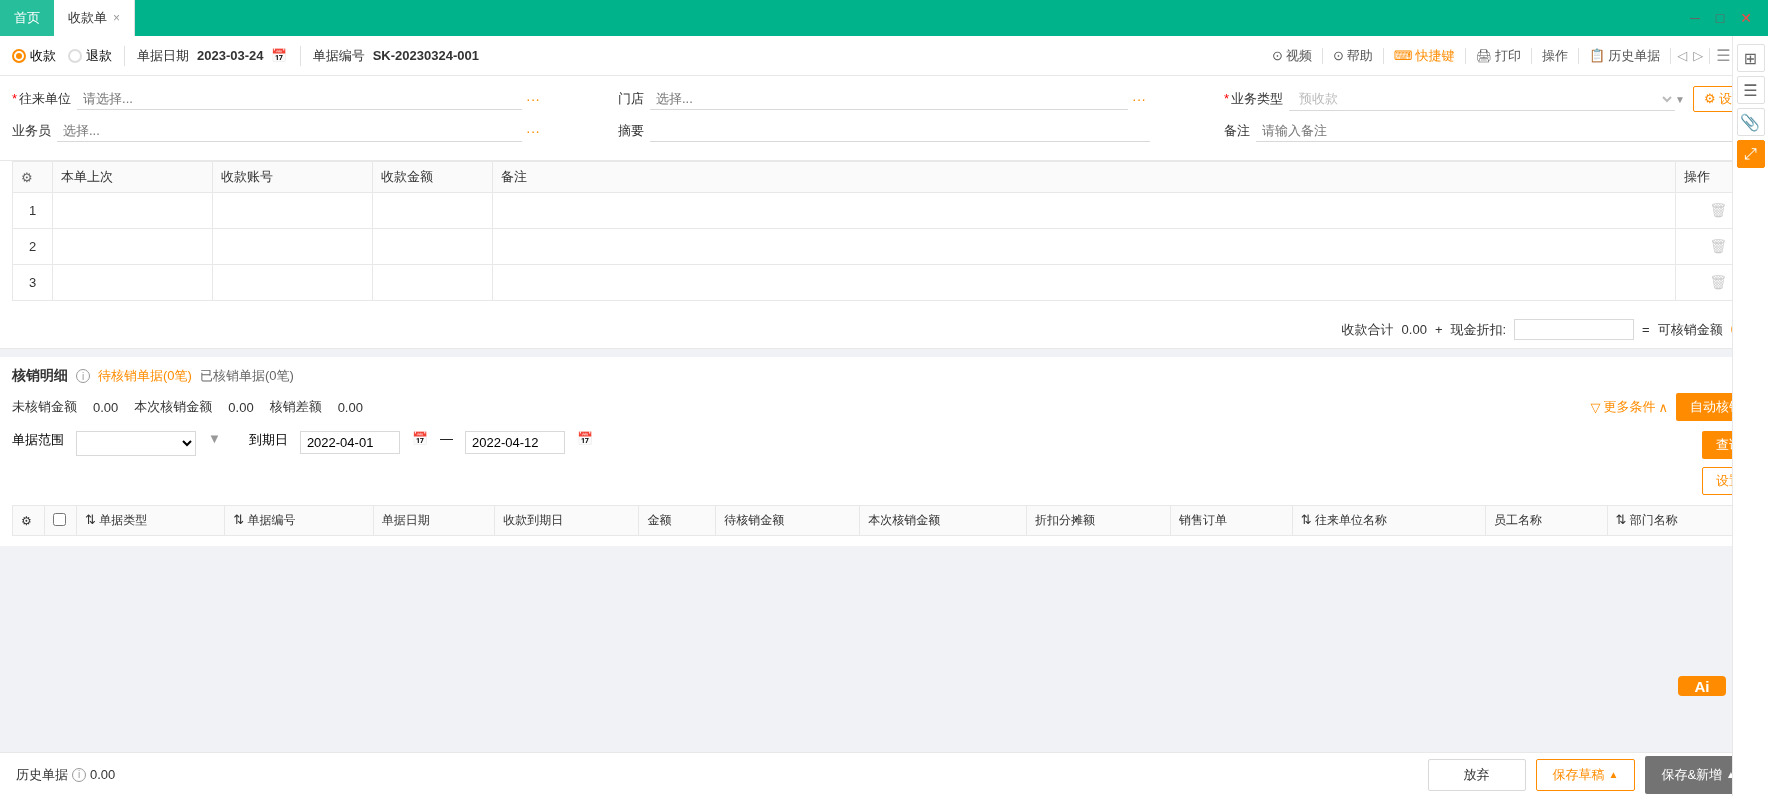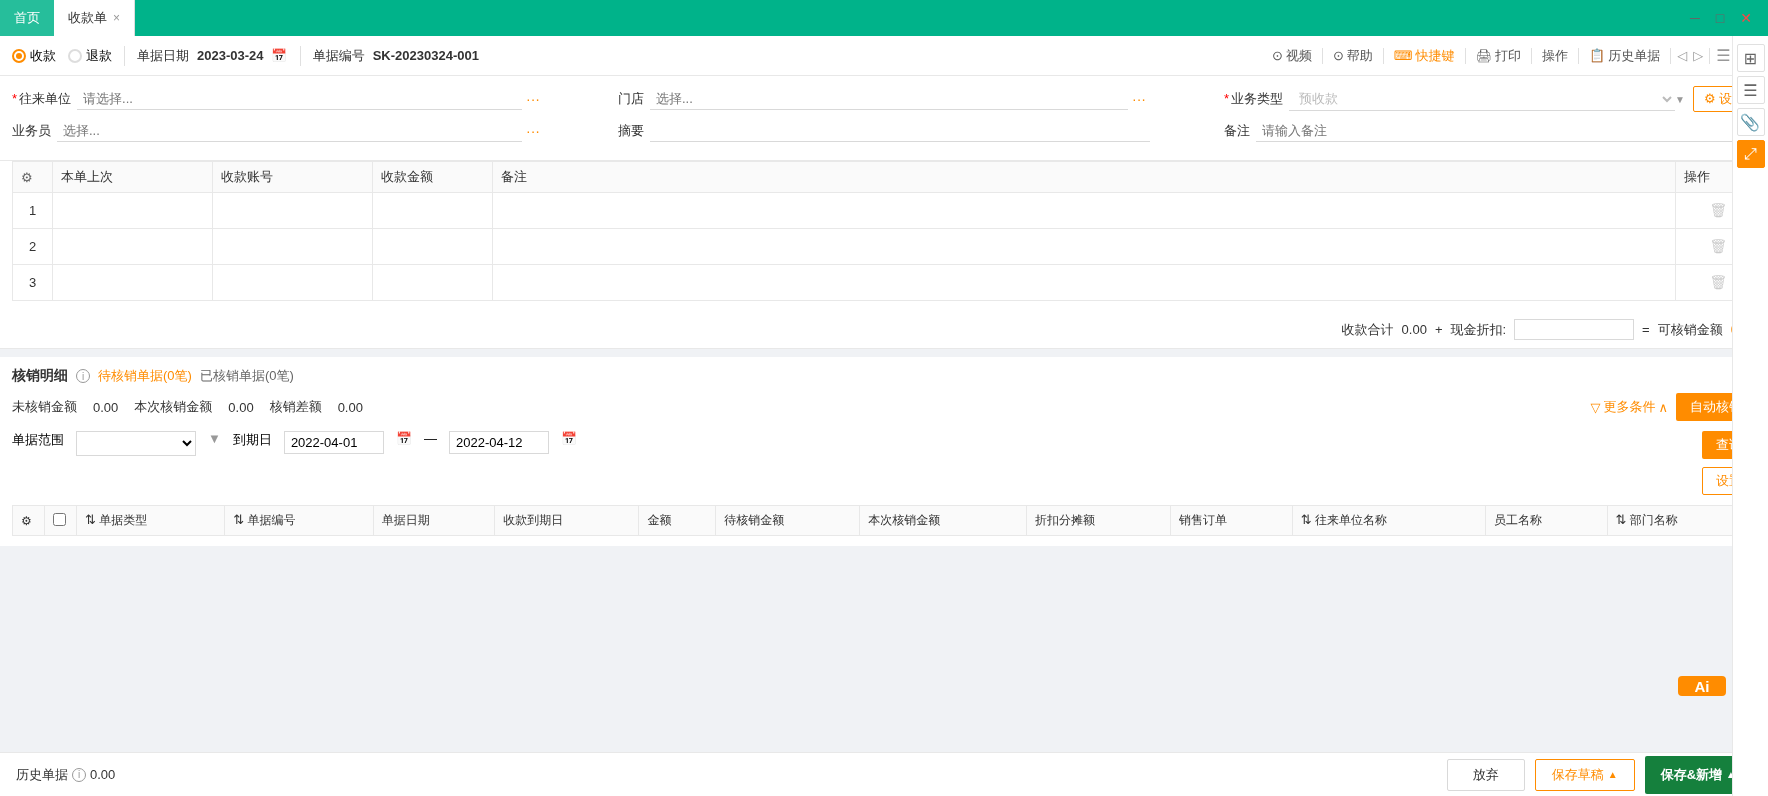--- a/index.html
+++ b/index.html
@@ -129,30 +129,30 @@
     
     .footer-bar {
       position: fixed; bottom: 0; left: 0; right: 0; height: 44px;
       background: #fff; border-top: 1px solid #e8e8e8;
       display: flex; align-items: center; padding: 0 16px; gap: 12px;
     }
     .footer-info { display: flex; align-items: center; gap: 4px; color: #333; font-size: 13px; }
     .footer-info .info-icon { cursor: pointer; }
     .footer-right { margin-left: auto; display: flex; align-items: center; gap: 10px; }
     .btn-abandon {
-      border: 1px solid #d9d9d9; background: #fff; color: #333; padding: 6px 25px;
+      border: 1px solid #d9d9d9; background: #fff; color: #333; padding: 6px 35px;
       cursor: pointer; border-radius: 2px; font-size: 13px;
     }
     .btn-save-draft {
       border: 1px solid #ff8c00; background: #fff; color: #ff8c00; padding: 6px 16px;
       cursor: pointer; border-radius: 2px; font-size: 13px; display: flex; align-items: center; gap: 4px;
     }
     .btn-save-new {
-      border: none; background: #15803d; color: #fff; padding: 10px 16px;
-      cursor: pointer; border-radius: 2px; font-size: 13px; display: flex; align-items: center; gap: 4px; font-weight: bold;
+      border: none; background: #737373; color: #fff; padding: 10px 16px;
+      cursor: pointer; border-radius: 2px; font-size: 13px; display: flex; align-items: center; gap: 4px;
     }
     .btn-arrow { font-size: 10px; }
 
     
     .right-sidebar {
       position: fixed; right: 0; top: 36px; width: 36px;
       display: flex; flex-direction: column; gap: 4px; padding: 8px 4px;
       background: #fff; border-left: 1px solid #e8e8e8; height: calc(100% - 36px);
       align-items: center;
     }
@@ -392,21 +392,21 @@
         <span>更多条件</span>
         <span>∧</span>
       </span>
       <button class="auto-btn">自动核销</button>
     </div>
   </div>
   <div class="verify-filter-row">
     <span class="range-label">单据范围</span>
     <select class="range-dropdown"></select>
     <span style="color:#999;">▼</span>
-    <span style="">到期日</span>
+    <span style="margin-left:16px;">到期日</span>
     <input class="date-input" style="width: 100px;" value="2022-04-01">
     <span class="date-cal-icon">📅</span>
     <span> — </span>
     <input class="date-input" style="width: 100px;" value="2022-04-12">
     <span class="date-cal-icon">📅</span>
     <div style="margin-left:auto; display:flex; gap:8px;flex-direction:column;">
       <button class="query-btn">查询</button>
       <button class="settings-btn">设置</button>
     </div>
   </div>

